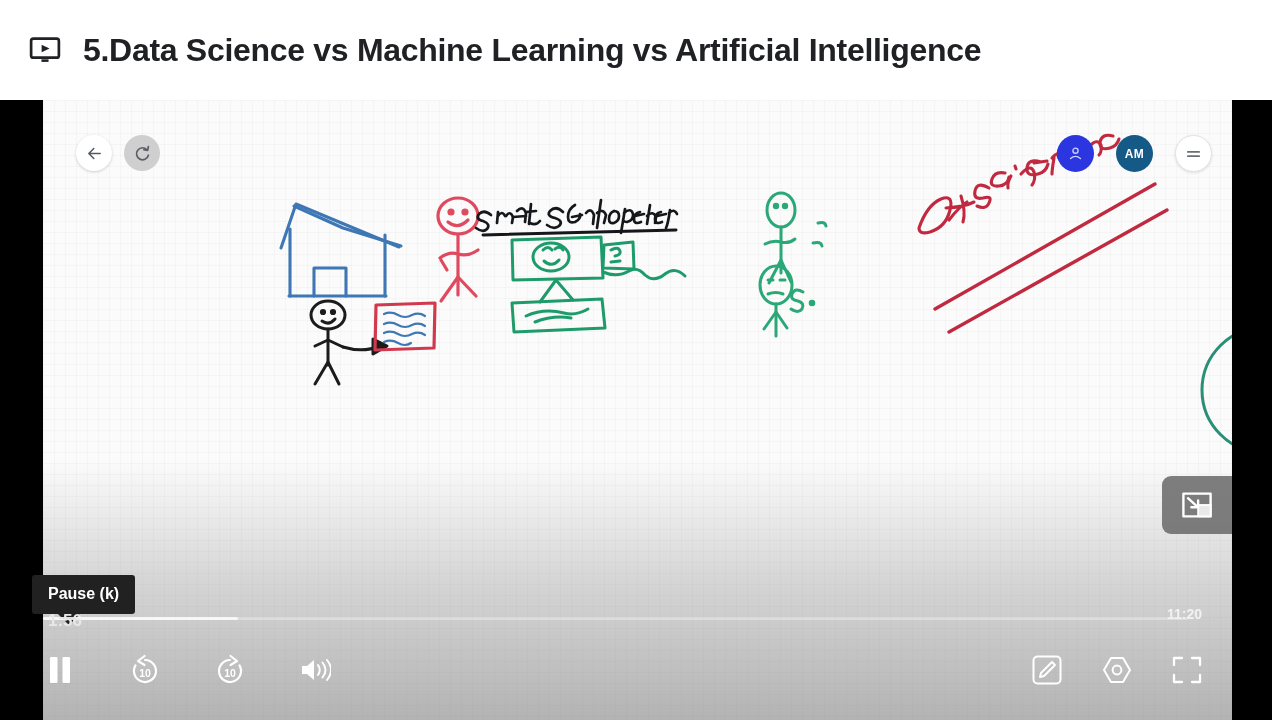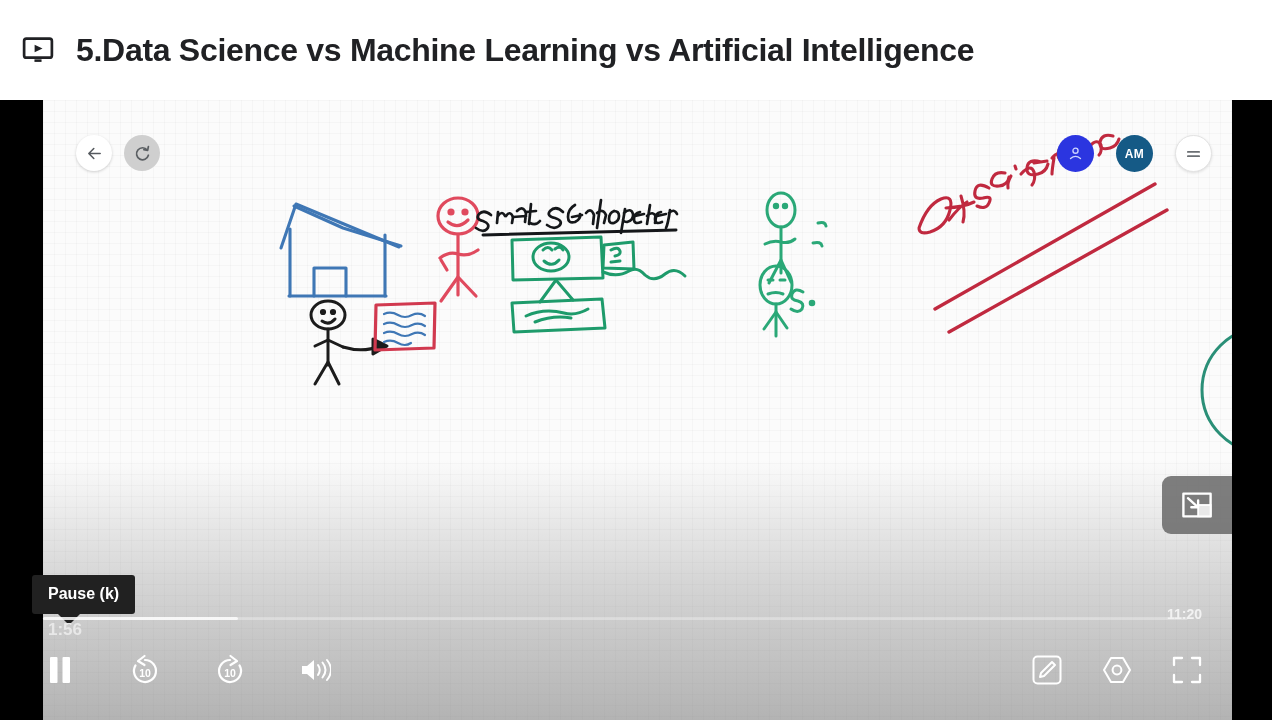--- a/index.html
+++ b/index.html
@@ -9,21 +9,21 @@
     font-family: "Liberation Sans", sans-serif;
     overflow: hidden;
   }
 
   
   #page-header {
     position: absolute; left: 0; top: 0;
     width: 1272px; height: 100px;
     background: #ffffff;
     display: flex; align-items: center;
-    padding-left: 20px;
+    padding-left: 27px;
   }
   #video-badge-icon {
     width: 36px; height: 36px;
     flex: 0 0 36px;
     margin-right: 20px;
     display: flex; align-items: center; justify-content: center;
   }
   #page-title {
     font-size: 32px;
     font-weight: bold;
@@ -111,21 +111,21 @@
     background: rgba(255,255,255,0.32);
     border-radius: 2px;
   }
   #progress-played {
     position: absolute; left: 0; top: 0; height: 100%;
     width: 17.3%;
     background: rgba(255,255,255,0.78);
     border-radius: 2px;
   }
   #current-time {
-    position: absolute; left: 48px; top: 20px;
+    position: absolute; left: 48px; top: 11px;
     font-size: 17px; font-weight: bold; color: #e8e8e8;
   }
   #duration-time {
     position: absolute; right: 30px; top: 6px;
     font-size: 14px; font-weight: bold; color: #f2f2f2;
   }
   #controls-left {
     position: absolute; left: 40px; bottom: 30px;
     display: flex; align-items: center; gap: 45px;
   }

